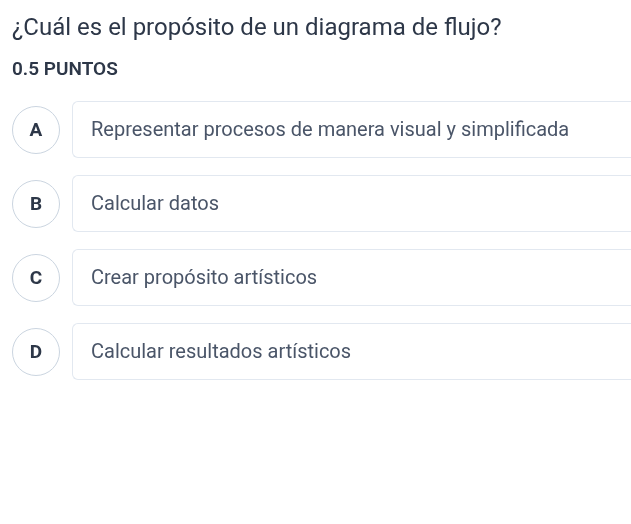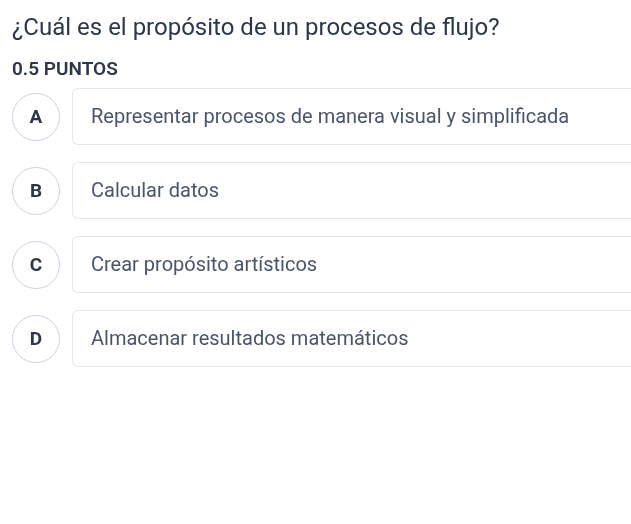--- a/index.html
+++ b/index.html
@@ -19,21 +19,21 @@
       font-size: 24px;
       font-weight: 400;
       color: #2d3748;
       margin-bottom: 14px;
       line-height: 1.3;
     }
     .points-text {
       font-size: 19px;
       font-weight: 600;
       color: #2d3748;
-      margin-bottom: 8px;
+      margin-bottom: 21px;
     }
     .options {
       display: flex;
       flex-direction: column;
       gap: 17px;
     }
     .option-row {
       display: flex;
       align-items: stretch;
       gap: 12px;
@@ -68,33 +68,33 @@
       display: flex;
       align-items: center;
       line-height: 1.35;
       cursor: pointer;
       background: #ffffff;
     }
   </style>
 </head>
 <body>
 
-<div class="question-text">¿Cuál es el propósito de un procesos de flujo?</div>
+<div class="question-text">¿Cuál es el propósito de un diagrama de flujo?</div>
 <div class="points-text">0.5 PUNTOS</div>
 
 <div class="options">
   <div class="option-row">
     <div class="option-letter">A</div>
     <div class="option-box">Representar procesos de manera visual y simplificada</div>
   </div>
   <div class="option-row">
     <div class="option-letter">B</div>
     <div class="option-box">Calcular datos</div>
   </div>
   <div class="option-row">
     <div class="option-letter">C</div>
     <div class="option-box">Crear propósito artísticos</div>
   </div>
   <div class="option-row">
     <div class="option-letter">D</div>
-    <div class="option-box">Almacenar resultados matemáticos</div>
+    <div class="option-box">Calcular resultados artísticos</div>
   </div>
 </div>
 
 </body></html>

